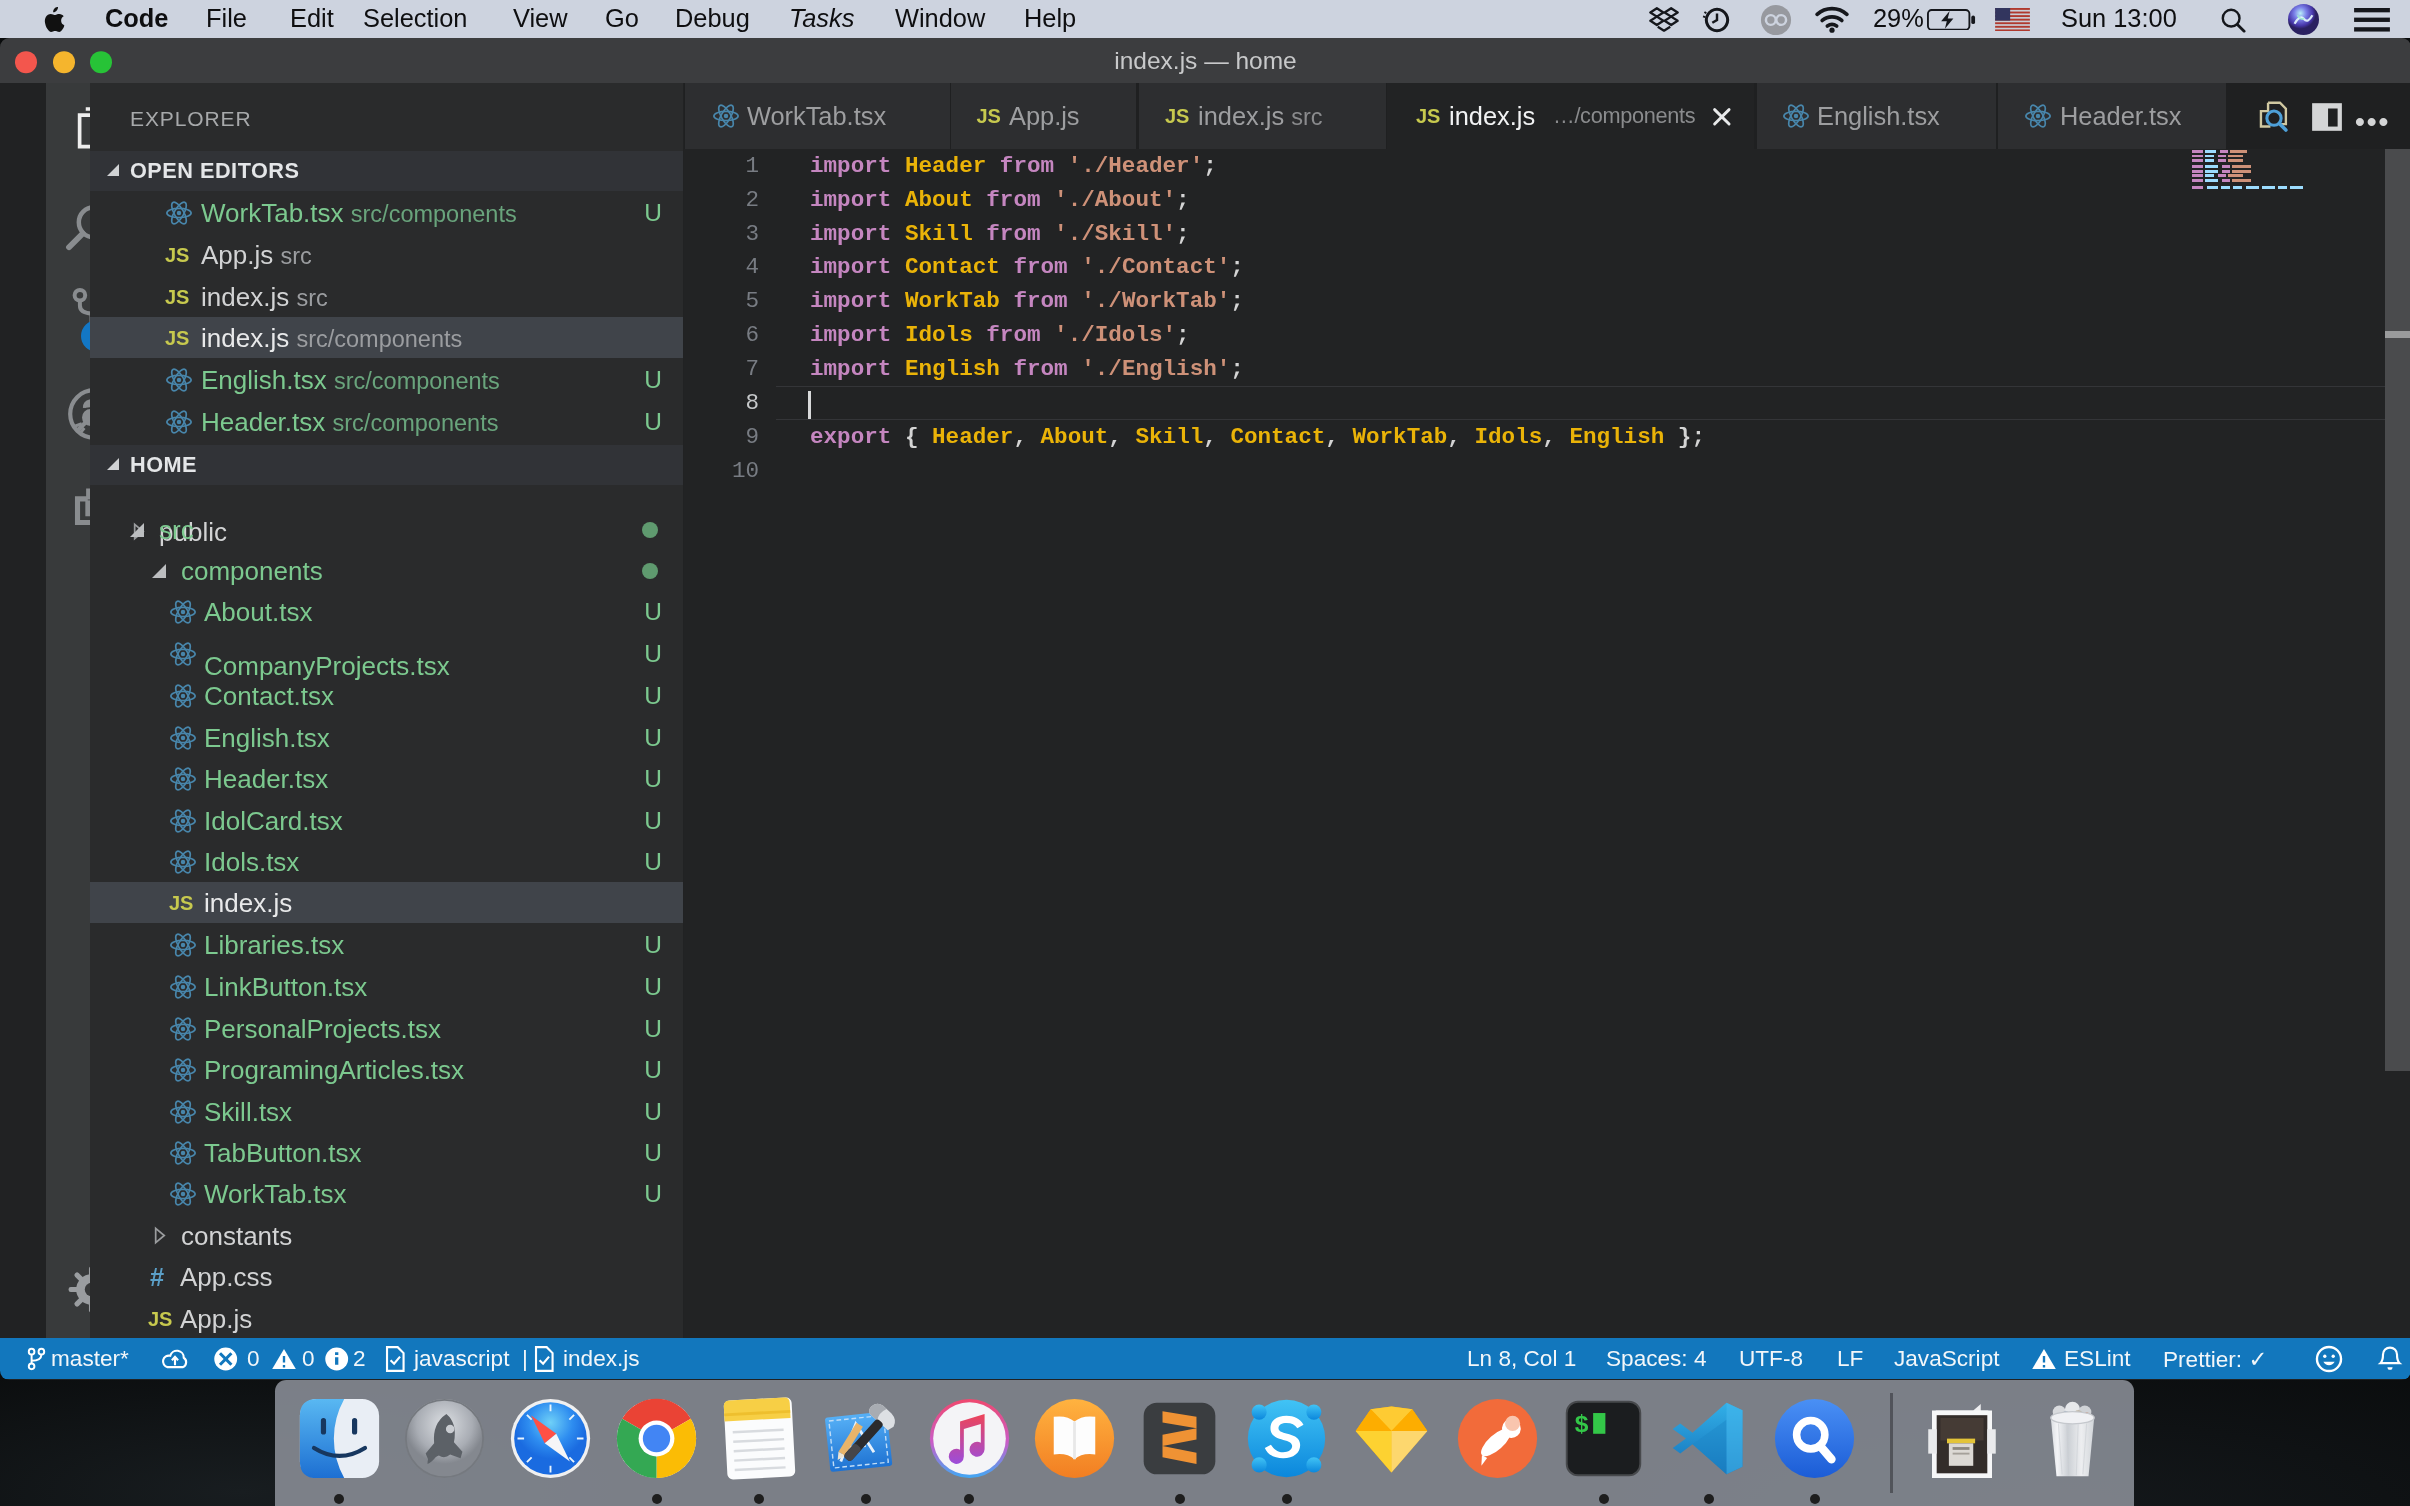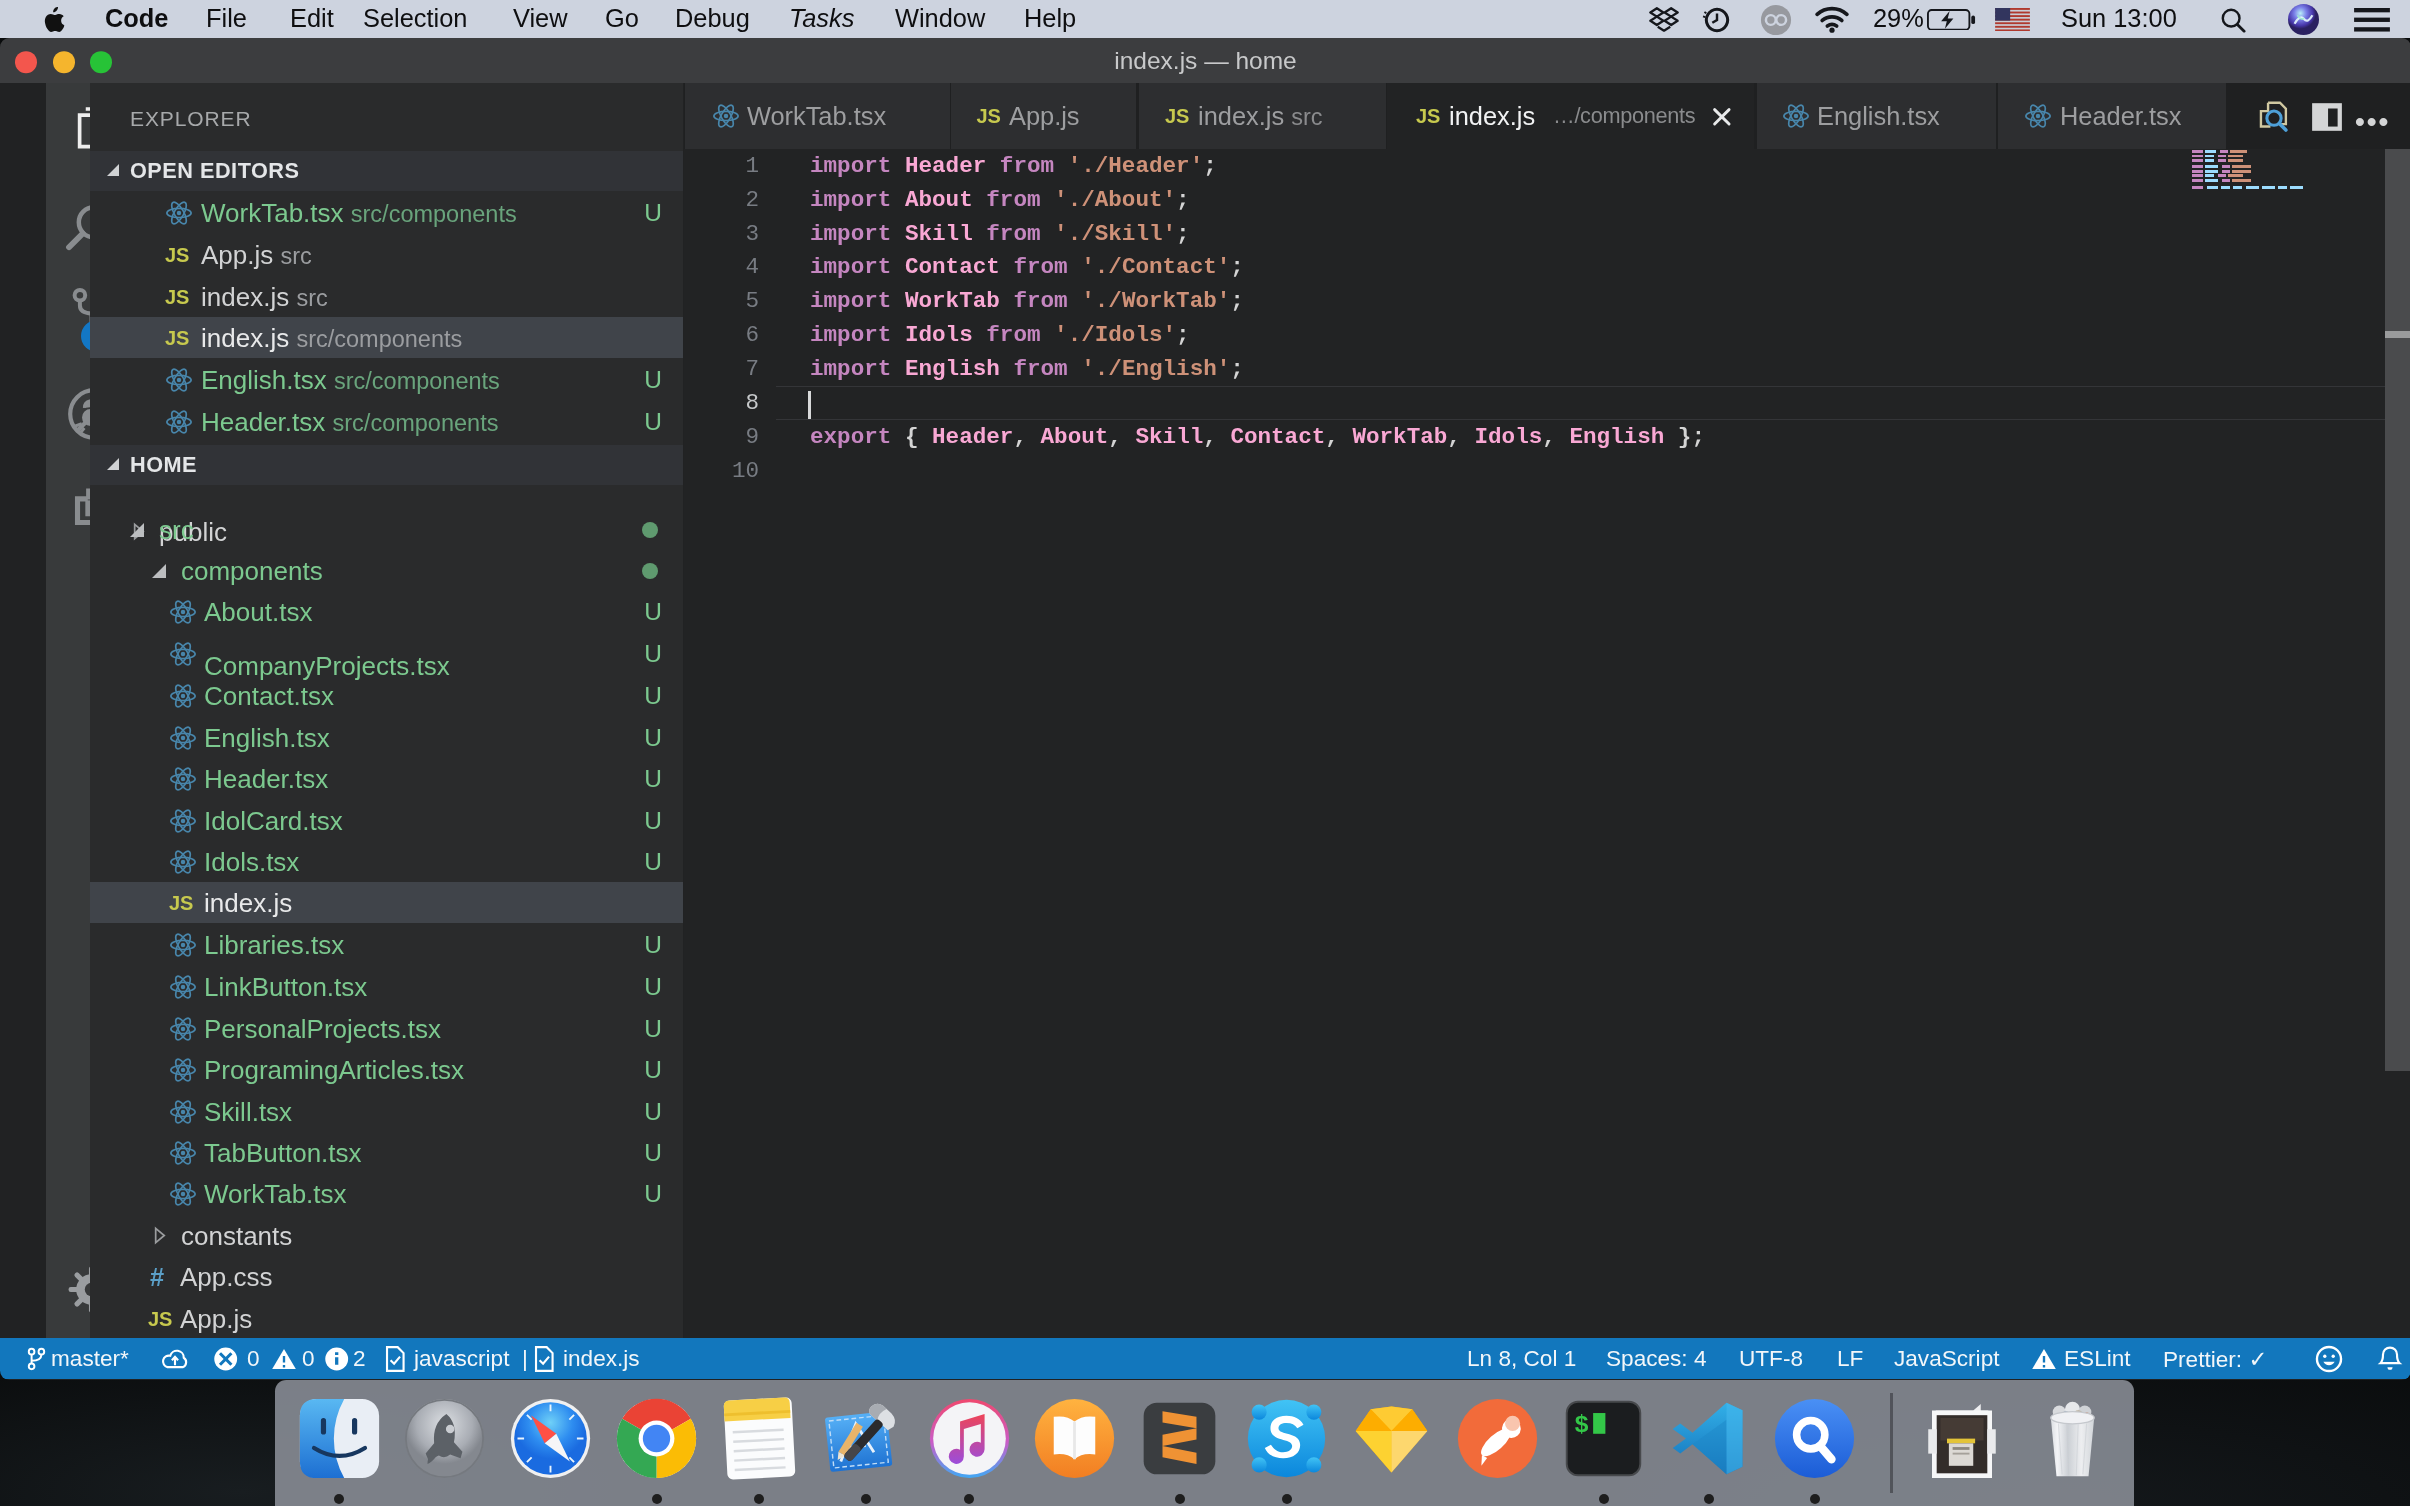--- a/index.html
+++ b/index.html
@@ -46,21 +46,21 @@
   #tabbar { top:0; left:0; width:1727px; height:66px; background:#1f2021; }
   .tab { position:absolute; top:0; height:66px; background:#2d2e30; }
   .tab.active { background:#222324; }
   .tab .tname { position:absolute; top:50%; transform:translateY(-50%); font-size:25.4px; color:#9d9ea0; white-space:nowrap; }
   .tab.active .tname { color:#f2f3f4; }
   .tdesc { color:#8a8b8d; font-size:23.5px; }
   
   .lnum { position:absolute; width:75px; text-align:right; font-size:22.6px; color:#787c83; font-family:"Liberation Mono",monospace; }
   .cline { position:absolute; left:126px; font-size:22.6px; font-family:"Liberation Mono",monospace; white-space:pre; color:#d4d4d4; font-weight:bold; letter-spacing:0; }
   .kw { color:#c586c0; }
-  .id { color:#f9a8d4; }
+  .id { color:#eab308; }
   .str { color:#ce9178; }
   
   #statusbar { top:1300px; left:0; width:2411px; height:41px; background:#1277bd; color:#f2f6f9; font-size:22.6px; }
   #statusbar .si { position:absolute; top:50%; transform:translateY(-50%); white-space:nowrap; }
   
   #dock { top:1380px; left:275px; width:1859px; height:126px; background:rgba(130,134,142,0.95); border-radius:11.3px 11.3px 0 0; }
   .dicon { position:absolute; top:17px; width:83px; height:83px; }
   .ddot { position:absolute; top:114px; width:10.4px; height:10.4px; border-radius:50%; background:#1e1e1e; }
 </style>
 </head>

